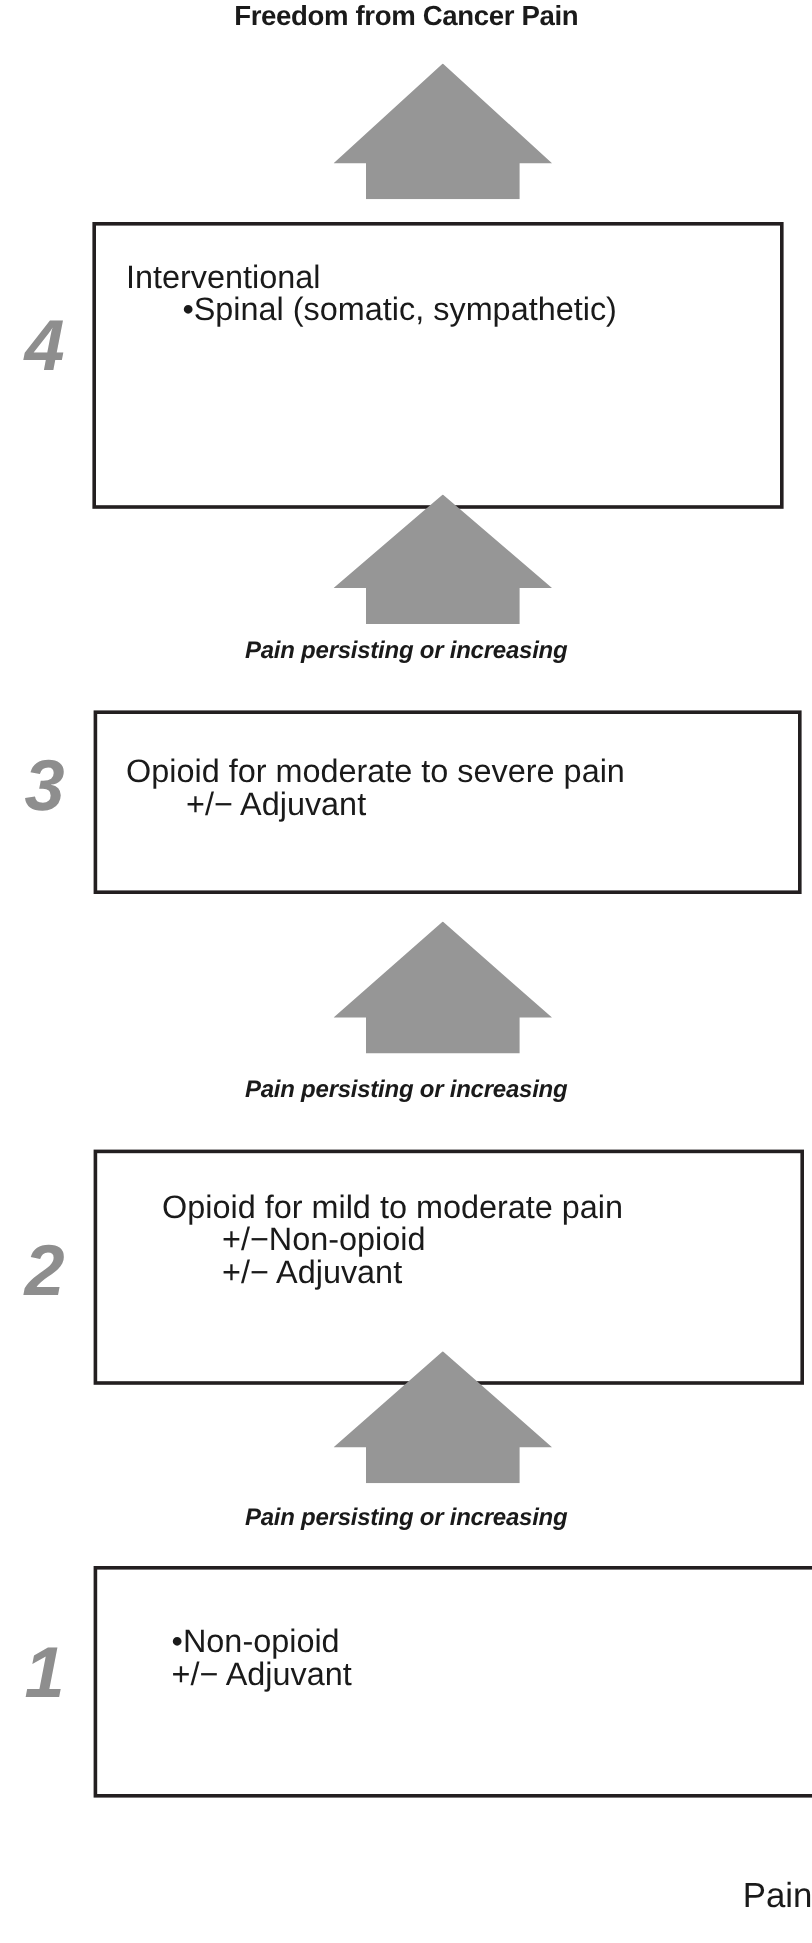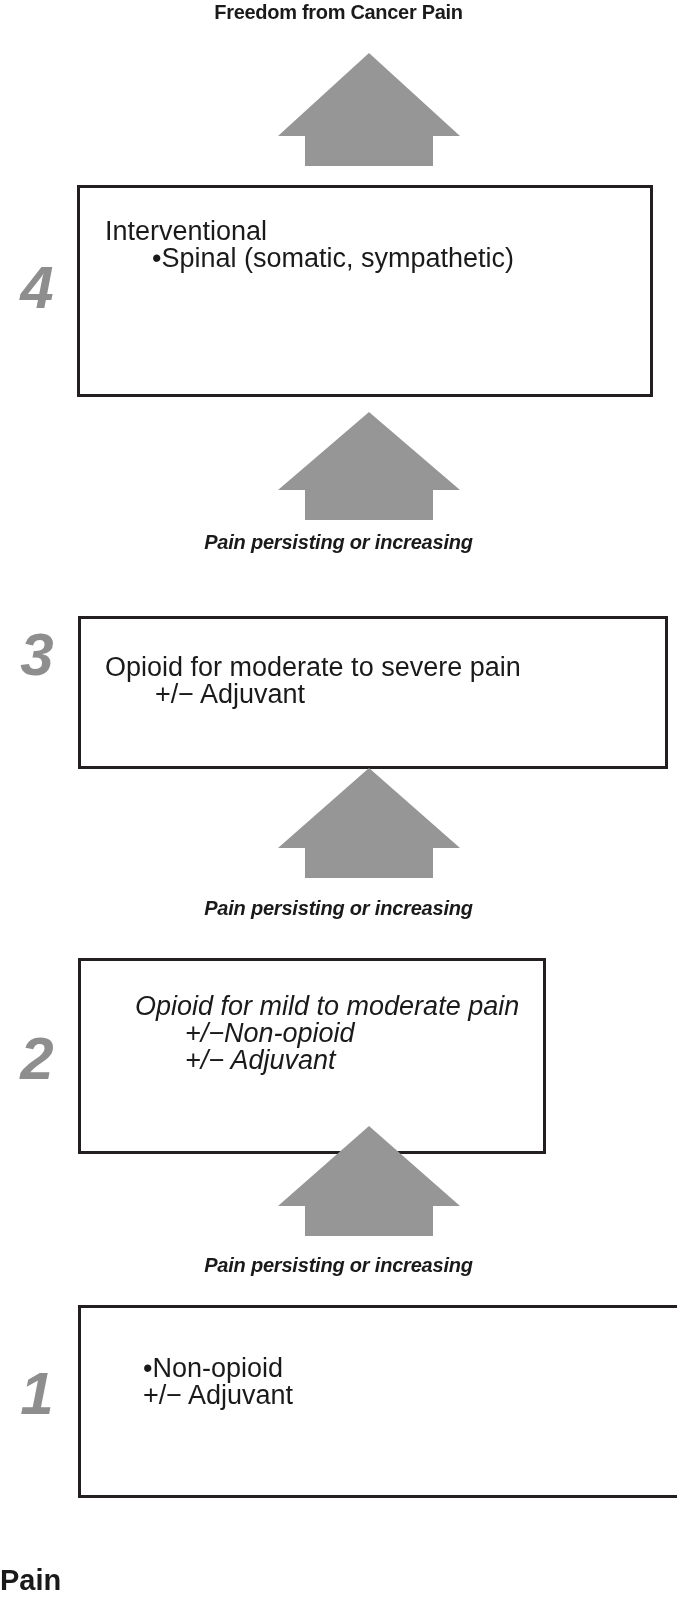--- a/index.html
+++ b/index.html
@@ -21,34 +21,34 @@
     inset: 0;
   }
 
   
   .top-title {
     position: absolute;
     left: 0;
     right: 0;
     top: 1px;
     text-align: center;
-    font-size: 20px;
+    font-size: 23px;
     font-weight: bold;
     letter-spacing: -0.3px;
     color: #1a1a1a;
     line-height: 1.1;
   }
   .bottom-title {
     position: absolute;
     left: 0;
     right: 0;
     top: 1565px;
-    text-align: left;
+    text-align: right;
     font-size: 29px;
-    font-weight: bold;
+    font-weight: normal;
     color: #1a1a1a;
     line-height: 1.1;
   }
 
   
   .arrow {
     position: absolute;
   }
   .arrow svg { display: block; }
 
@@ -102,55 +102,55 @@
   <div class="top-title">Freedom from Cancer Pain</div>
 
   <div class="arrow" style="left:278px; top:53px;">
     <svg width="182" height="113" viewBox="0 0 182 113" aria-hidden="true">
       <polygon points="91,0 182,83 155,83 155,113 27,113 27,83 0,83" fill="#969696"></polygon>
     </svg>
   </div>
 
   <div class="step-num" style="left:6px; top:258px;">4</div>
 
-  <div class="step-box" style="left:77px; top:185px; width:576px; height:212px;">
+  <div class="step-box" style="left:77px; top:185px; width:576px; height:239px;">
     <div class="box-body" style="left:25px; top:30px;">
       <span class="line">Interventional</span>
       <span class="line indent">•Spinal (somatic, sympathetic)</span>
     </div>
   </div>
 
   <div class="arrow" style="left:278px; top:412px;">
     <svg width="182" height="108" viewBox="0 0 182 108" aria-hidden="true">
       <polygon points="91,0 182,78 155,78 155,108 27,108 27,78 0,78" fill="#969696"></polygon>
     </svg>
   </div>
 
   <div class="persist-caption" style="top:531px;">Pain persisting or increasing</div>
 
   <div class="step-num" style="left:6px; top:625px;">3</div>
 
-  <div class="step-box" style="left:78px; top:616px; width:590px; height:153px;">
+  <div class="step-box" style="left:78px; top:592px; width:590px; height:153px;">
     <div class="box-body" style="left:24px; top:35px;">
       <span class="line">Opioid for moderate to severe pain</span>
       <span class="line indent-sm">+/− Adjuvant</span>
     </div>
   </div>
 
   <div class="arrow" style="left:278px; top:768px;">
     <svg width="182" height="110" viewBox="0 0 182 110" aria-hidden="true">
       <polygon points="91,0 182,80 155,80 155,110 27,110 27,80 0,80" fill="#969696"></polygon>
     </svg>
   </div>
 
   <div class="persist-caption" style="top:897px;">Pain persisting or increasing</div>
 
   <div class="step-num" style="left:6px; top:1029px;">2</div>
 
-  <div class="step-box" style="left:78px; top:958px; width:468px; height:196px;font-style:italic;">
+  <div class="step-box" style="left:78px; top:958px; width:592px; height:196px;">
     <div class="box-body" style="left:54px; top:32px;">
       <span class="line">Opioid for mild to moderate pain</span>
       <span class="line indent-sm">+/−Non-opioid</span>
       <span class="line indent-sm">+/− Adjuvant</span>
     </div>
   </div>
 
   <div class="arrow" style="left:278px; top:1126px;">
     <svg width="182" height="110" viewBox="0 0 182 110" aria-hidden="true">
       <polygon points="91,0 182,80 155,80 155,110 27,110 27,80 0,80" fill="#969696"></polygon>

